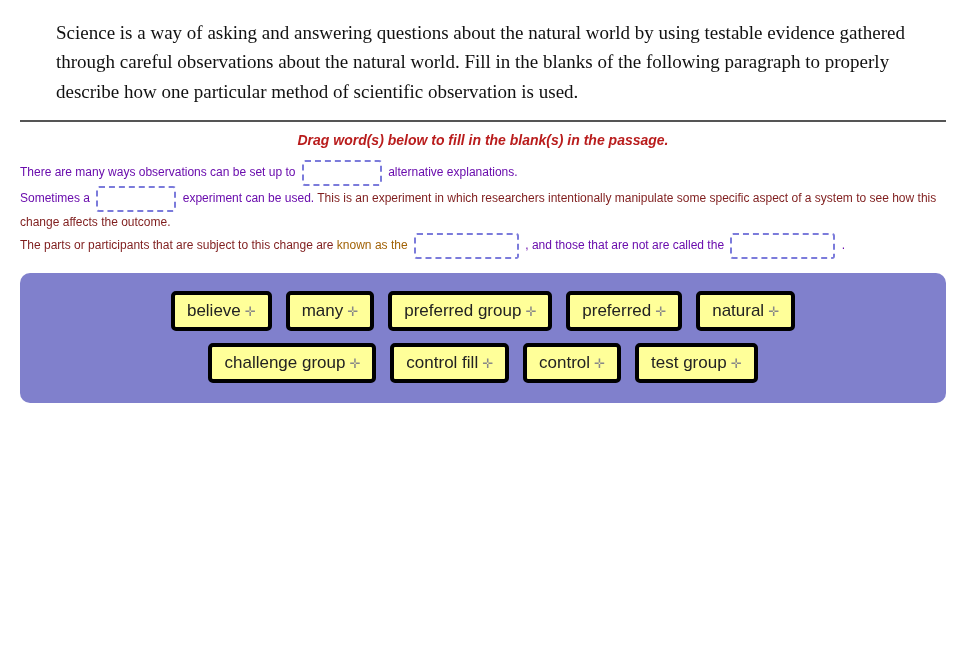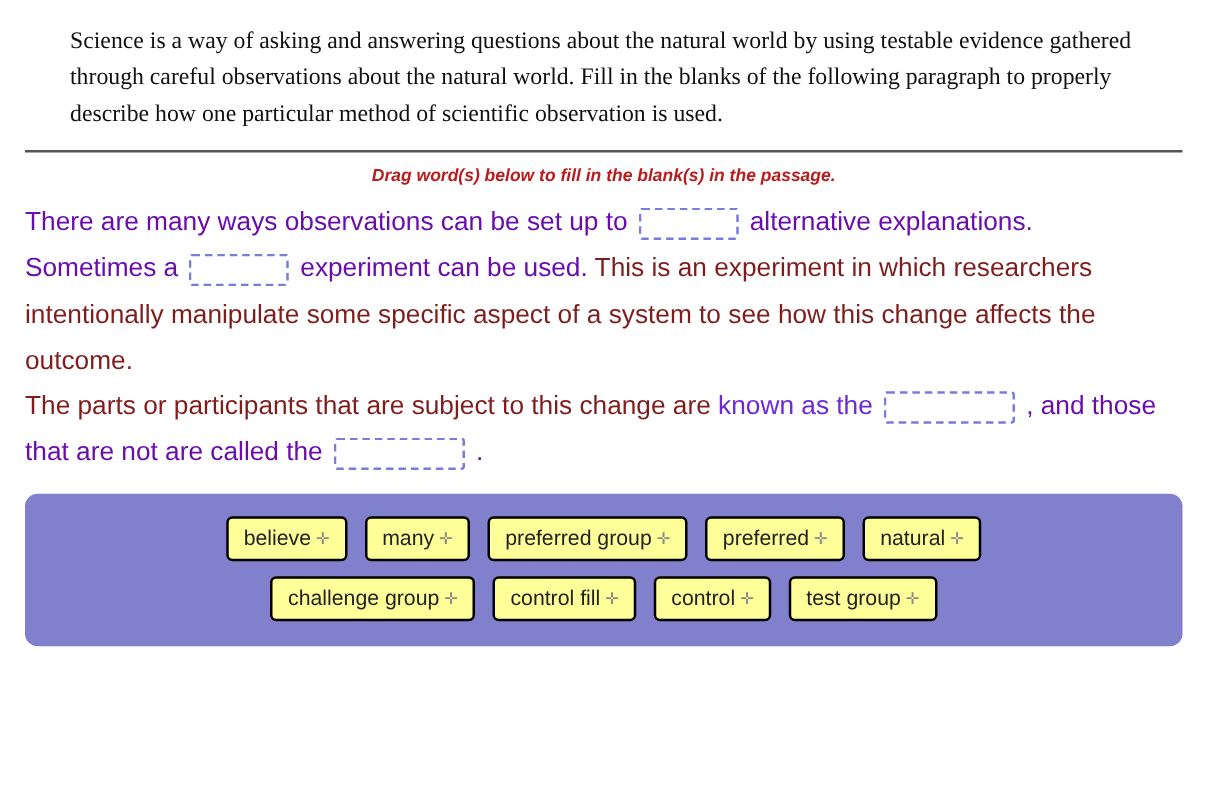--- a/index.html
+++ b/index.html
@@ -29,21 +29,21 @@
       text-align: center;
       font-style: italic;
       font-weight: bold;
       font-size: 14px;
       color: #b91c1c;
       margin-bottom: 12px;
       font-family: Arial, sans-serif;
     }
 
     .passage {
-      font-size: 21px;
+      font-size: 12px;
       line-height: 1.75;
       color: #6a0dad;
       margin-bottom: 14px;
       font-family: Arial, sans-serif;
     }
 
     .passage .black {
       color: #7f1d1d;
     }
 
@@ -74,40 +74,40 @@
 
     .drag-row {
       display: flex;
       gap: 14px;
       justify-content: center;
       flex-wrap: wrap;
     }
 
     .drag-word {
       background: #ffff99;
-      border: 2px solid #000000;
+      border: 4px solid #000000;
       border-radius: 5px;
       padding: 6px 12px;
       font-size: 17px;
       font-family: Arial, sans-serif;
       color: #222;
       cursor: grab;
       display: flex;
       align-items: center;
       gap: 4px;
       user-select: none;
     }
 
     .drag-word .move-icon {
       font-size: 13px;
       color: #888;
     }
 
     .red-word {
-      color: #6d28d9;
+      color: #a16207;
       text-align: center;
     }
   </style>
 </head>
 <body>
 
 <p class="intro-text">Science is a way of asking and answering questions about the natural world by using testable evidence gathered through careful observations about the natural world. Fill in the blanks of the following paragraph to properly describe how one particular method of scientific observation is used.</p>
 
 <hr class="divider">
 

